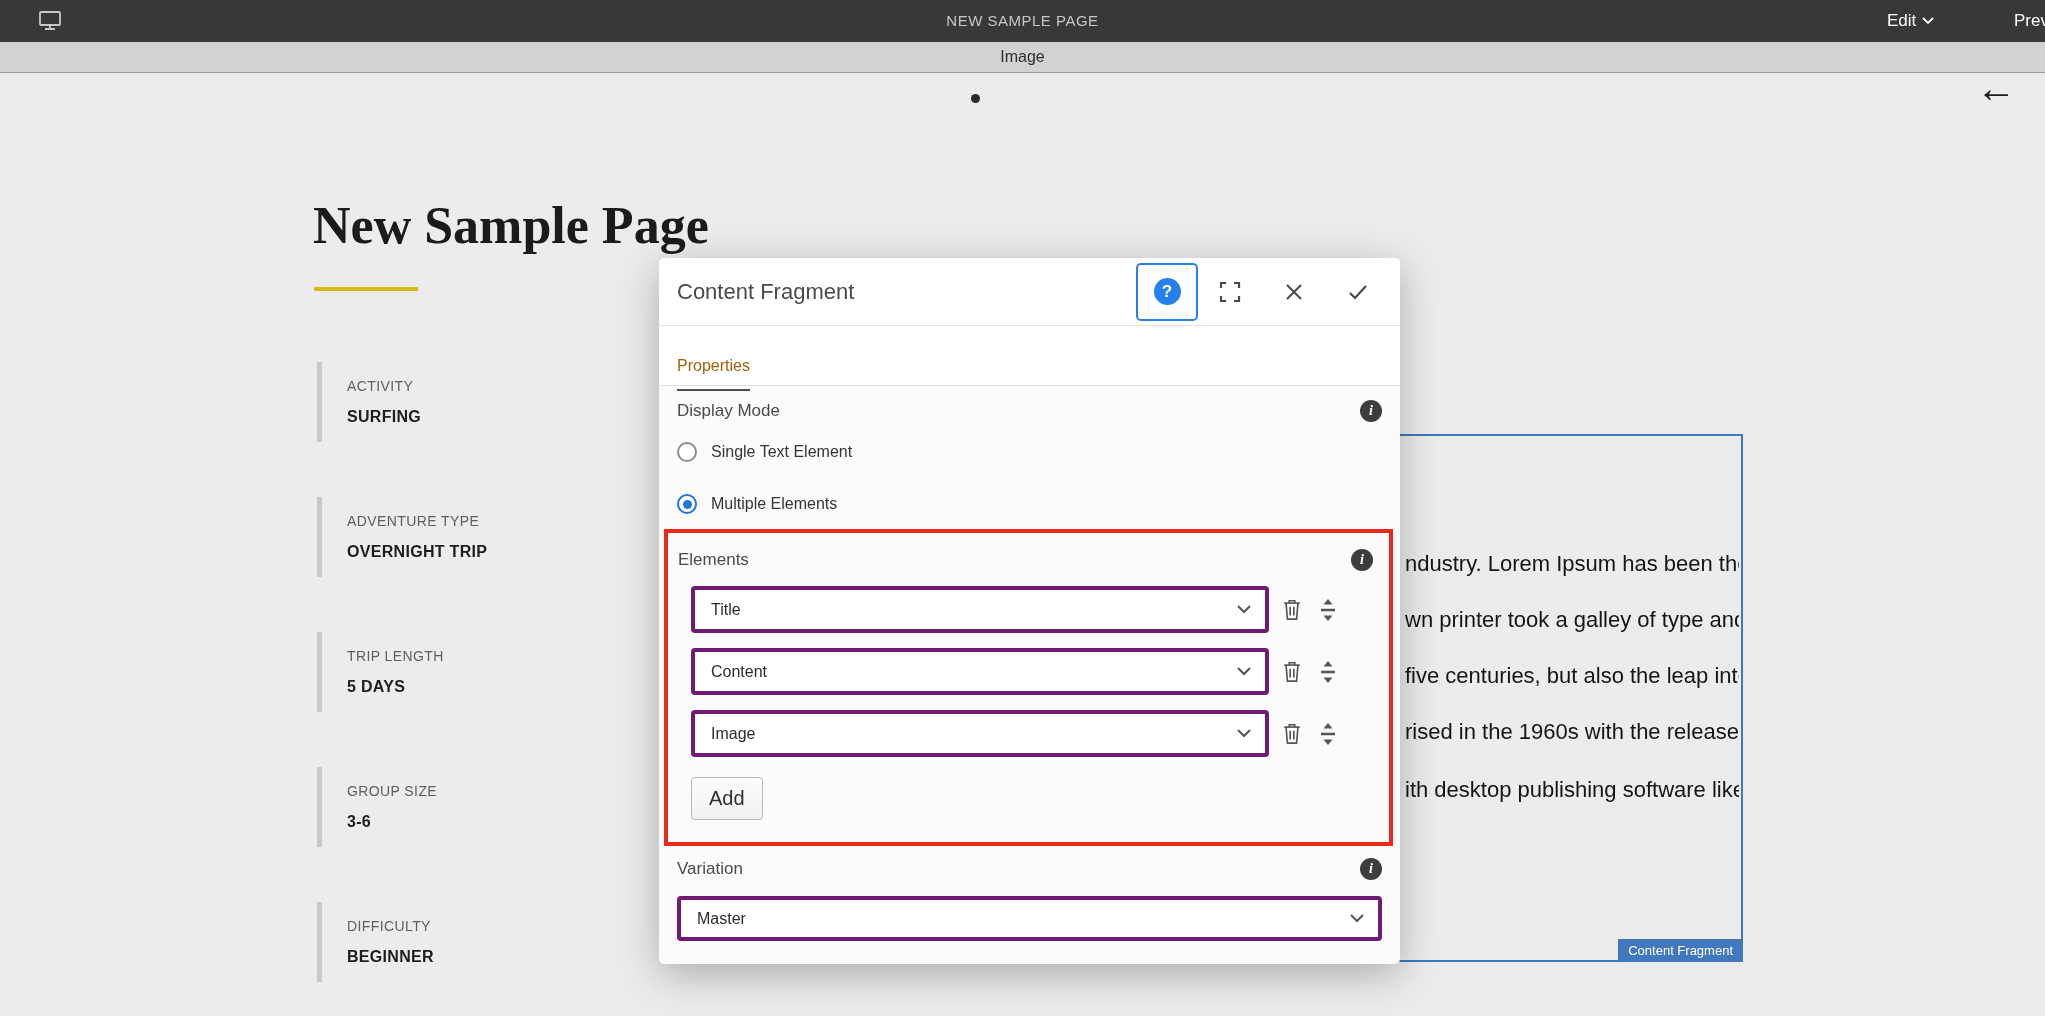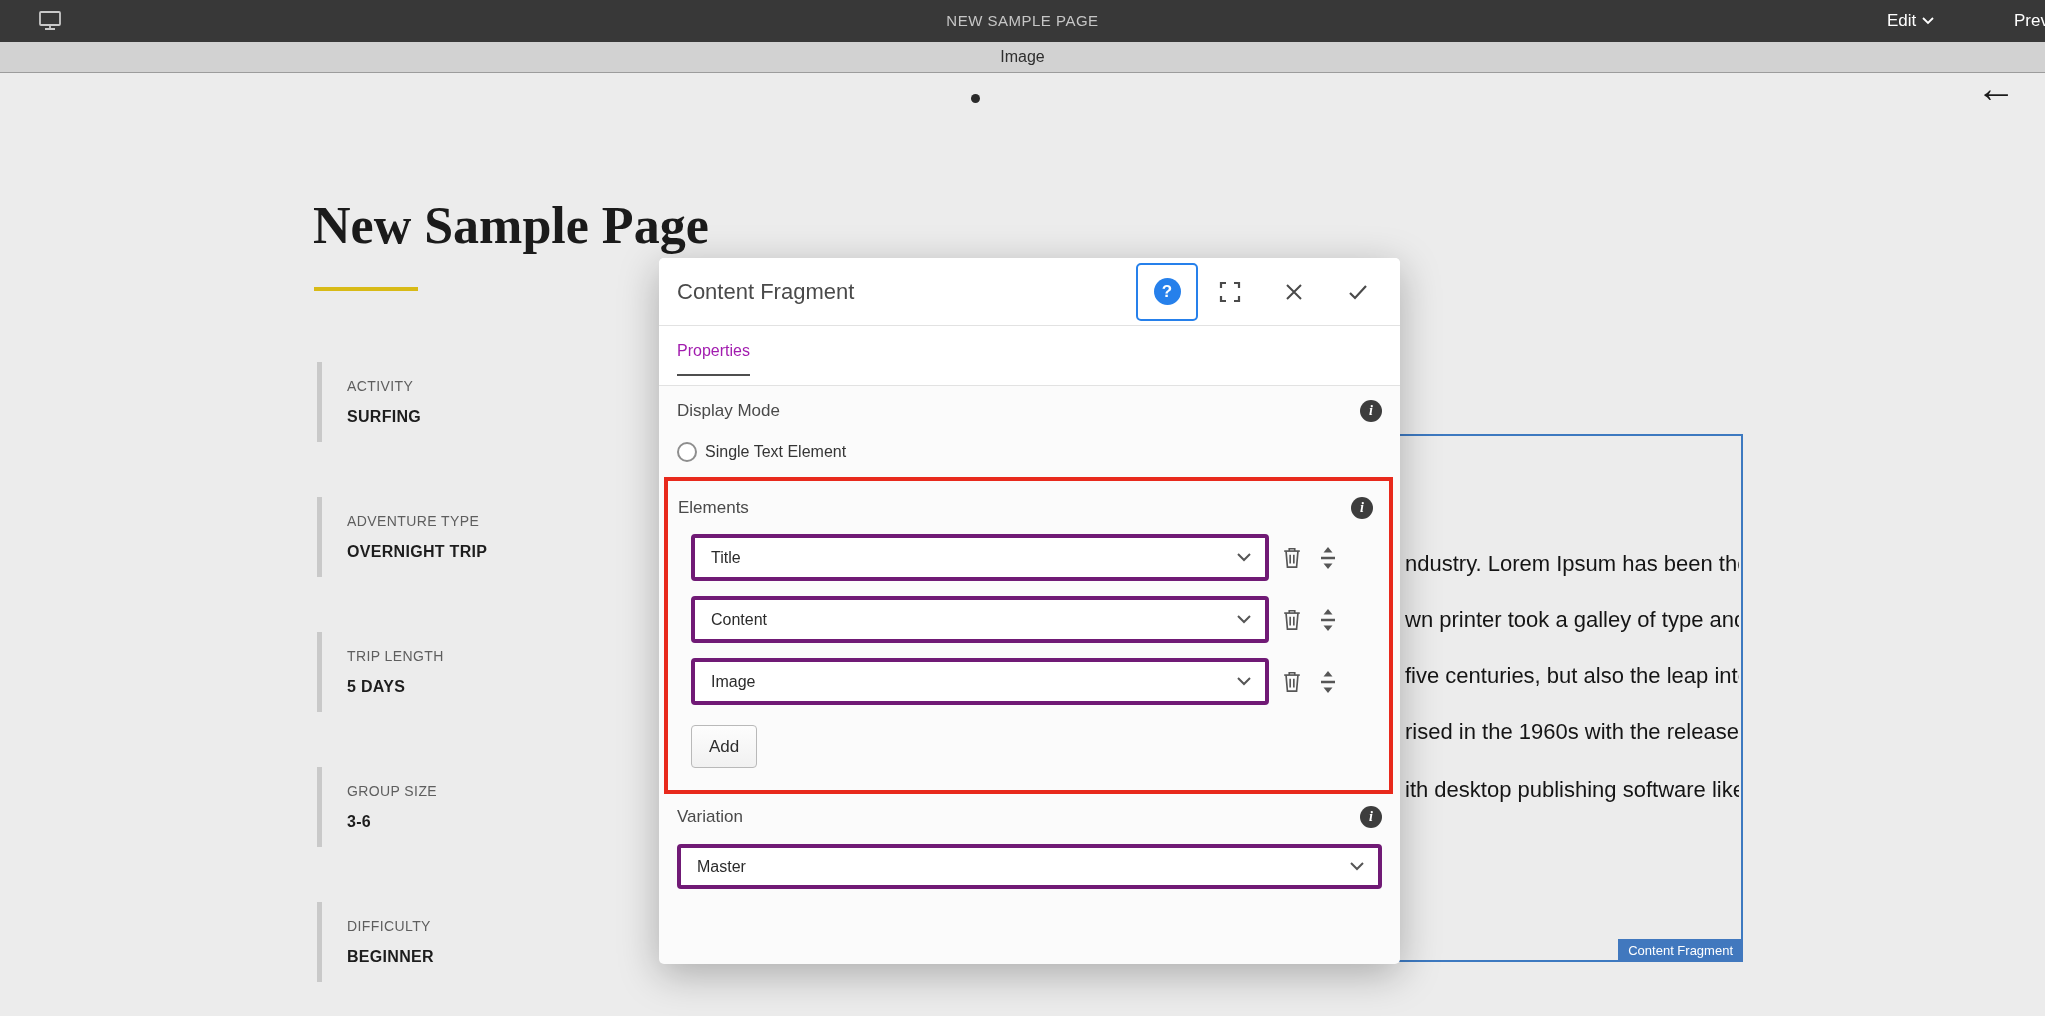--- a/index.html
+++ b/index.html
@@ -45,50 +45,50 @@
   .modal-header { display:flex; align-items:center; height:68px; padding:0 10px 0 18px;
                   background:#fff; border-bottom:1px solid #e2e2e2; border-radius:5px 5px 0 0; }
   .modal-title { flex:1; font-size:22px; color:#4a4a4a; }
   .help-btn { width:62px; height:58px; border:2px solid #2680eb; border-radius:5px; background:#fff;
               display:flex; align-items:center; justify-content:center; cursor:pointer; }
   .help-circle { width:27px; height:27px; border-radius:50%; background:#2680eb; color:#fff;
                  font-size:17px; font-weight:bold; display:flex; align-items:center; justify-content:center; }
   .hdr-btn { width:64px; height:58px; display:flex; align-items:center; justify-content:center; cursor:pointer; }
 
   .tabbar { height:60px; background:#fff; border-bottom:1px solid #e2e2e2; padding-left:18px; }
-  .tab { display:inline-block; margin-top:16px; padding-bottom:14px; font-size:16px; color:#a21caf;
+  .tab { display:inline-block; margin-top:31px; padding-bottom:14px; font-size:16px; color:#a16207;
          border-bottom:2px solid #4f4f4f; cursor:pointer; }
 
   .modal-body { padding:14px 18px 0 18px; }
   .field-row { display:flex; align-items:center; justify-content:space-between; }
   .field-label { font-size:17px; color:#4a4a4a; }
   .info { width:22px; height:22px; border-radius:50%; background:#3d3d3d; color:#fff; flex:0 0 auto;
           display:flex; align-items:center; justify-content:center;
           font-family:"Liberation Serif", serif; font-style:italic; font-weight:bold; font-size:14px; cursor:pointer; }
 
-  .radio-row { display:flex; align-items:center; gap:8px; margin-top:20px; }
+  .radio-row { display:flex; align-items:center; gap:14px; margin-top:20px; }
   .radio-row + .radio-row { margin-top:32px; }
   .radio { width:20px; height:20px; border-radius:50%; border:2px solid #8e8e8e; background:#fff;
            display:flex; align-items:center; justify-content:center; cursor:pointer; flex:0 0 auto; }
   .radio.selected { border-color:#2373dd; }
   .radio.selected::after { content:""; width:9px; height:9px; border-radius:50%; background:#2373dd; }
   .radio-label { font-size:16px; color:#353535; }
 
   .red-box { position:relative; left:-13px; width:729px; border:4px solid #e8291c; margin-top:15px;
              padding:16px 14px 22px 10px; }
   .elements-label-row { display:flex; align-items:center; justify-content:space-between; padding-right:2px; }
   .element-row { display:flex; align-items:center; margin:15px 0 0 13px; }
   .select { width:578px; height:47px; background:#fff; border:4px solid #701a75; border-radius:4px;
             display:flex; align-items:center; justify-content:space-between; padding:0 14px 0 16px;
             font-size:16px; color:#2b2b2b; cursor:pointer; }
   .icon-btn { display:flex; align-items:center; cursor:pointer; }
   .icon-btn.trash { margin-left:12px; }
   .icon-btn.move { margin-left:16px; }
   .add-btn { display:inline-flex; align-items:center; margin:20px 0 0 13px; height:43px; padding:0 17px;
-             font-size:17px; color:#2e2e2e; background:linear-gradient(#fdfdfd,#f1f1f1);
+             font-size:20px; color:#2e2e2e; background:linear-gradient(#fdfdfd,#f1f1f1);
              border:1px solid #b9b9b9; border-radius:4px; cursor:pointer; }
 
   .variation-label-row { margin-top:12px; }
   .select.full { width:100%; height:45px; margin-top:16px; }
 </style>
 </head>
 <body>
 
 <div id="app">
 
@@ -196,20 +196,24 @@
 
       <div class="field-row">
         <span class="field-label">Display Mode</span>
         <span class="info">i</span>
       </div>
 
       <div class="radio-row">
         <span class="radio"></span>
         <span class="radio-label">Single Text Element</span>
       </div>
+      <div class="radio-row">
+        <span class="radio selected"></span>
+        <span class="radio-label">Multiple Elements</span>
+      </div>
 
       <div class="red-box">
         <div class="elements-label-row">
           <span class="field-label">Elements</span>
           <span class="info">i</span>
         </div>
 
         <div class="element-row">
           <div class="select">
             <span>Title</span>

